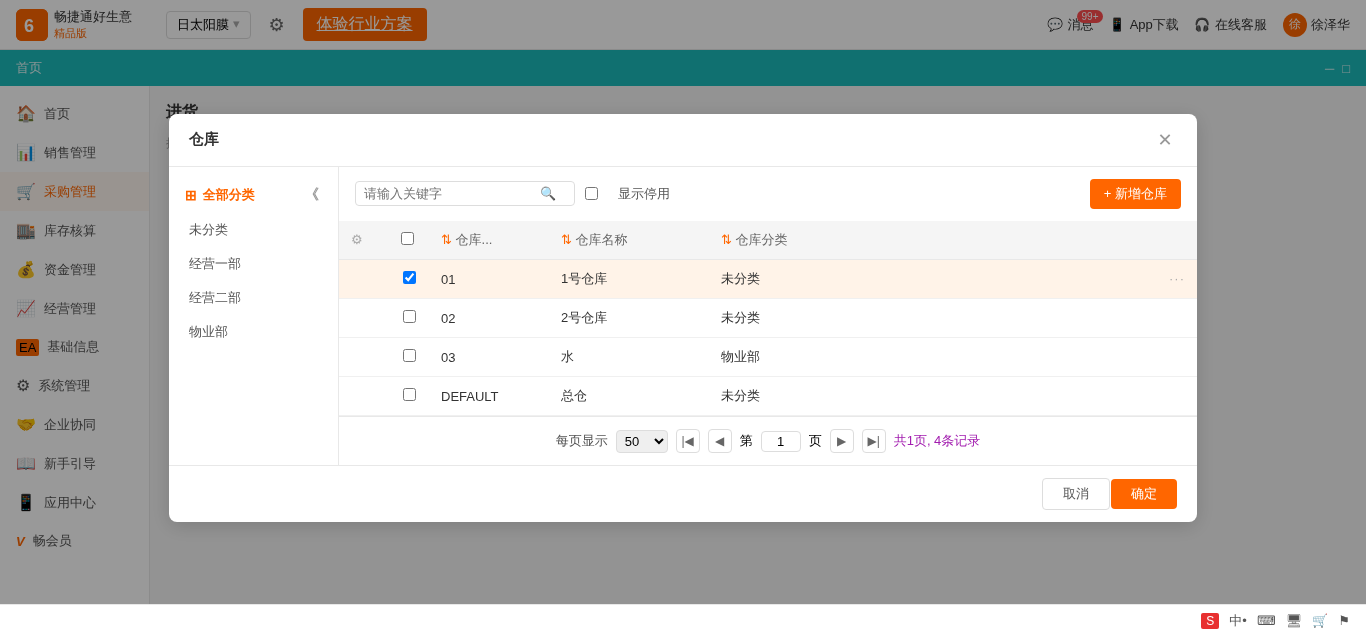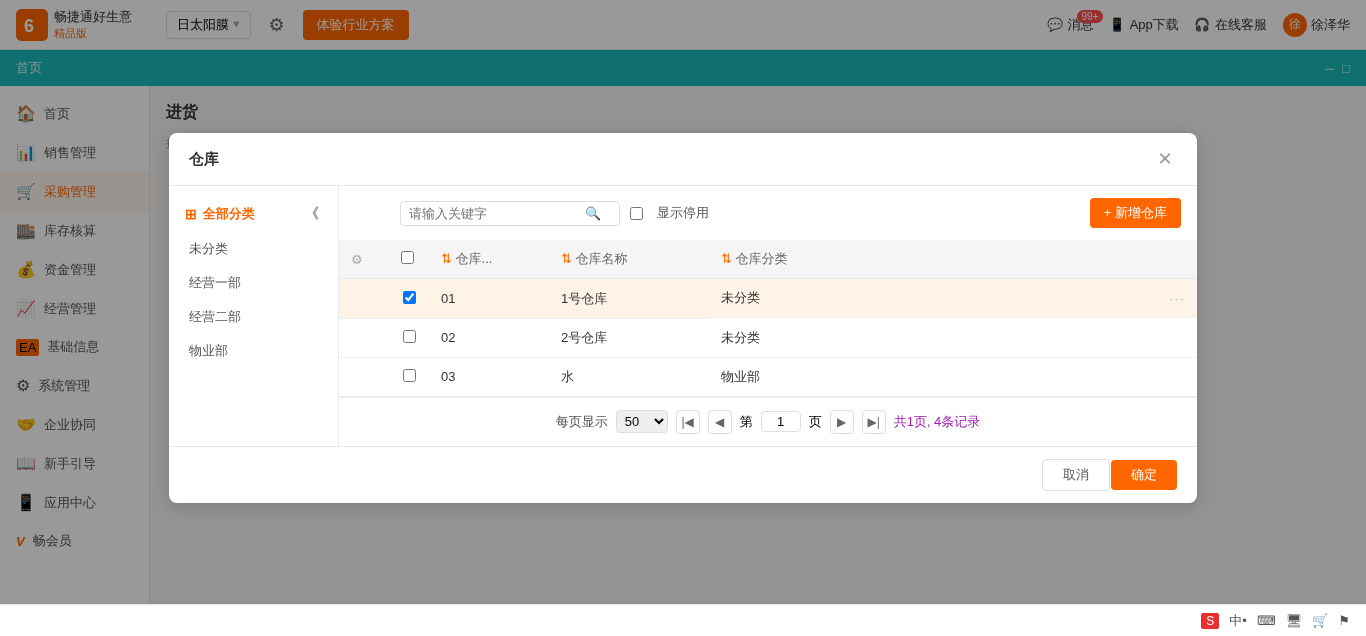--- a/index.html
+++ b/index.html
@@ -53,21 +53,22 @@
       display: flex; align-items: center; justify-content: center;
       cursor: pointer; font-size: 18px; color: #666;
     }
     .trial-btn {
       background: #ff6600;
       color: #fff;
       border: none;
       border-radius: 4px;
       padding: 6px 14px;
       cursor: pointer;
-      font-size: 13px;
+      font-size: 16px;
+      text-decoration: underline;
     }
     .header-right {
       display: flex;
       align-items: center;
       gap: 16px;
     }
     .badge-item {
       display: flex;
       align-items: center;
       gap: 4px;
@@ -211,33 +212,32 @@
       gap: 10px;
     }
     .search-input-wrap {
       display: flex;
       align-items: center;
       border: 1px solid #ddd;
       border-radius: 4px;
       padding: 4px 8px;
       width: 220px;
       gap: 6px;
-      margin-left: 45px;
     }
     .search-input-wrap input {
       border: none;
       outline: none;
       font-size: 13px;
       width: 170px;
       color: #999;
     }
     .show-disabled {
       display: flex;
       align-items: center;
-      gap: 14px;
+      gap: 20px;
       font-size: 13px;
       color: #555;
       cursor: pointer;
     }
     .new-btn {
       margin-left: auto;
       background: #ff6600;
       color: #fff;
       border: none;
       border-radius: 4px;
@@ -546,20 +546,27 @@
                 <td>2号仓库</td>
                 <td>未分类</td>
               </tr>
               <tr>
                 <td class="td-center"></td>
                 <td class="td-center"><input type="checkbox" style=""></td>
                 <td>03</td>
                 <td>水</td>
                 <td>物业部</td>
               </tr>
+              <tr>
+                <td class="td-center"></td>
+                <td class="td-center"><input type="checkbox" style=""></td>
+                <td>DEFAULT</td>
+                <td>总仓</td>
+                <td>未分类</td>
+              </tr>
             </tbody>
           </table>
         </div>
 
         <div class="pagination-area">
           <span class="per-page-label">每页显示</span>
           <select class="per-page-select">
             <option>50</option>
             <option>100</option>
             <option>200</option>

